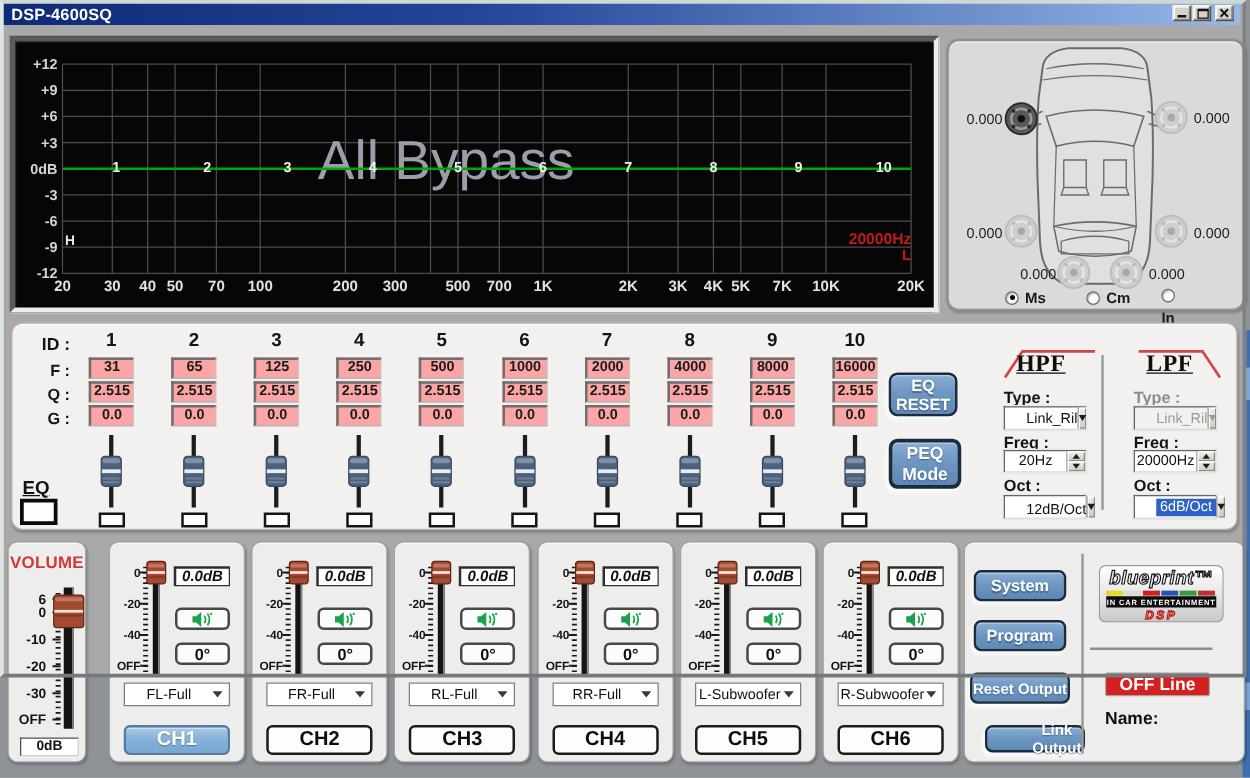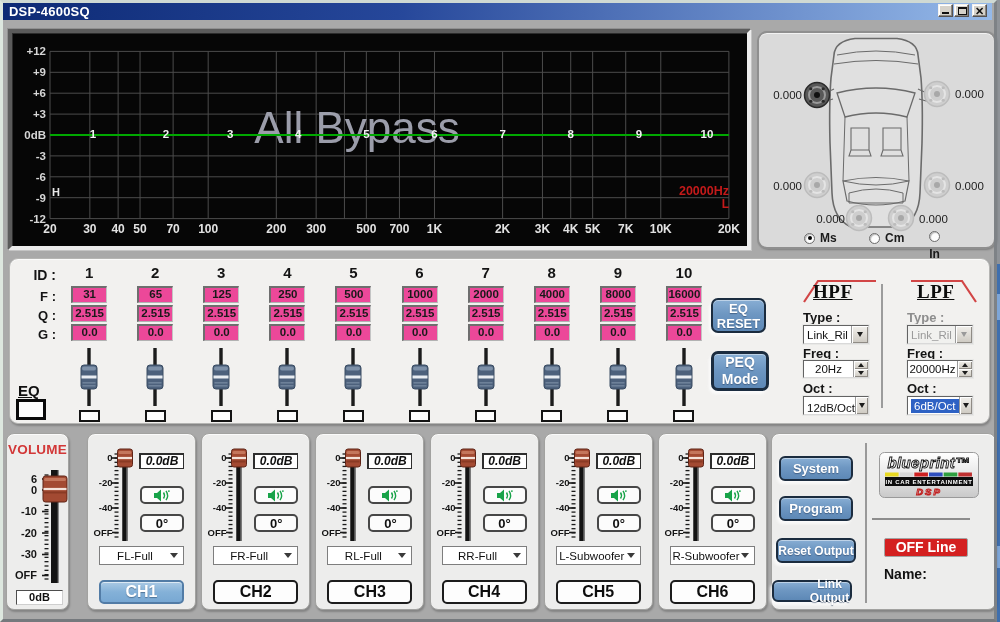--- a/index.html
+++ b/index.html
@@ -5,21 +5,21 @@
   * { margin:0; padding:0; box-sizing:border-box; }
   html,body { width:1000px; height:622px; overflow:hidden; }
   body { font-family:"Liberation Sans", sans-serif; background:#8f9398; position:relative; }
   .abs { position:absolute; }
 
   
   .desktop-strip { left:994px; top:264px; width:6px; height:358px; background:#3f6fae; }
   .desktop-strip .lite { position:absolute; left:0; width:6px; background:#7ea6d8; }
 
   
-  .window { left:0; top:0; width:997px; height:622px; background:#a9a9a9; }
+  .window { left:0; top:0; width:997px; height:542px; background:#a9a9a9; }
   .window::before { content:""; position:absolute; left:0; top:0; right:0; bottom:0; pointer-events:none; z-index:60;
             border-left:3px solid #dde7df; border-top:3px solid #cfd9d3;
             border-right:3px solid #7e8286; border-bottom:3px solid #75797d; }
   .titlebar { left:2px; top:2px; width:990px; height:18px;
               background:linear-gradient(90deg,#0d2a75 0%, #26479a 40%, #95b9e9 100%);
               display:flex; align-items:center; }
   .titlebar-text { color:#ffffff; font-size:13px; font-weight:bold; margin-left:7px; letter-spacing:.2px; }
   .winbtns { position:absolute; right:5px; top:2px; display:flex; gap:1px; }
   .winbtn { width:15px; height:13px; background:#d6d2ca;
             border:1px solid; border-color:#f4f2ee #565250 #565250 #f4f2ee;
@@ -52,21 +52,21 @@
                border:1px solid #b5b5b3; border-radius:9px;
                box-shadow:inset 0 1px 0 #fbfbfb, 1px 2px 2px rgba(0,0,0,.22); }
   .rowlbl { position:absolute; font-weight:bold; color:#141414; text-align:right; width:46px; left:10px; }
   .rowlbl.id { top:267px; font-size:14px; }
   .rowlbl.f  { top:289px; font-size:13px; }
   .rowlbl.q  { top:308px; font-size:13px; }
   .rowlbl.g  { top:327px; font-size:13px; }
   .eq-cols { left:56px; top:264px; width:661px; height:158px; display:flex; }
   .eq-col { width:66.1px; display:flex; flex-direction:column; align-items:center; }
   .band-num { font-size:15px; font-weight:bold; color:#141414; height:20px; line-height:18px; }
-  .val-box { width:36px; height:17px; background:#ec4899; margin-bottom:2px;
+  .val-box { width:36px; height:17px; background:#fca5a5; margin-bottom:2px;
              border-style:solid; border-width:2px 1px 1px 2px; border-color:#6e6e6e #c4c4c4 #b2b2b2 #6e6e6e;
              font-size:11.5px; font-weight:bold; color:#1a1a1a; text-align:center; line-height:13px; overflow:hidden; }
   .val-box.fbox { margin-top:2px; }
   .eq-slider { width:40px; height:60px; margin-top:4px; }
   .eq-check { width:21px; height:12px; background:#fdfdfd; border:2px solid #141414; margin-top:3px; }
   .eq-label { left:18px; top:382px; font-size:15px; font-weight:bold; text-decoration:underline; color:#101010; }
   .eq-master-check { left:16px; top:399px; width:30px; height:21px; background:#fdfdfd; border:3px solid #0a0a0a; }
 
   .blue-btn { background:linear-gradient(180deg,#88aed4 0%,#6e97c2 45%,#5d88b6 100%);
               border:2px solid #1b2c3f; border-radius:7px; color:#ffffff; font-weight:bold;
@@ -75,21 +75,21 @@
               display:flex; flex-direction:column; justify-content:center; cursor:default; }
   .btn-eq-reset { left:711px; top:298px; width:55px; height:35px; font-size:13px; line-height:15px; }
   .btn-peq-mode { left:711px; top:351px; width:58px; height:40px; font-size:14px; line-height:17px; border-width:3px; }
 
   .xover-head { position:absolute; font-size:19px; font-weight:bold; text-decoration:underline; color:#0d0d0d; letter-spacing:.5px;font-family:Liberation Serif, serif; }
   .xo-lbl { position:absolute; font-size:13px; font-weight:bold; color:#141414; }
   .xo-lbl.dis { color:#8d8d8d; }
   .combo { position:absolute; width:66px; height:19px; background:#ffffff;
            border:1px solid; border-color:#636363 #d9d9d9 #d9d9d9 #636363; box-shadow:0 0 0 1px #e8e8e6;
            display:flex; align-items:center; }
-  .combo .txt { flex:1; font-size:11.5px; color:#101010; padding-left:3px; white-space:nowrap; }
+  .combo .txt { flex:1; font-size:11.5px; color:#101010; padding-left:17px; white-space:nowrap; }
   .combo .txt.ctr { text-align:center; padding-left:0; }
   .combo .txt.dis { color:#9a9a9a; }
   .combo .txt .hl { background:#2e62c4; color:#ffffff; padding:1px 3px; }
   .drop-btn { width:17px; height:100%; background:linear-gradient(180deg,#f2f0ec,#cdc9c1);
               border-left:1px solid #9a9a9a; box-shadow:inset 1px 1px 0 #ffffff, inset -1px -1px 0 #8f8b85;
               display:flex; align-items:center; justify-content:center; }
   .drop-btn .tri { width:0; height:0; border-left:3.5px solid transparent; border-right:3.5px solid transparent; border-top:5px solid #1c1c1c; }
   .drop-btn.dis .tri { border-top-color:#9a9a9a; }
   .spin { width:15px; height:100%; display:flex; flex-direction:column; border-left:1px solid #9a9a9a; }
   .spin > div { flex:1; background:linear-gradient(180deg,#f2f0ec,#ccc8c0);
@@ -126,21 +126,21 @@
             font-size:16px; font-weight:bold; text-align:center; line-height:20px; }
   .ch-btn.active { background:linear-gradient(180deg,#aac9e4 0%,#84b1d8 50%,#78a8d3 100%);
                    border-color:#527ca6; color:#ffffff; text-shadow:0 1px 1px rgba(40,70,100,.55);
                    box-shadow:inset 0 1px 0 rgba(255,255,255,.6); }
 
   .ctrl-panel { left:771px; top:433px; width:225px; height:177px; }
   .ctrl-btn { position:absolute; border-radius:6px; }
   .btn-system { left:7px; top:22px; width:74px; height:25px; font-size:13px; }
   .btn-program { left:7px; top:62px; width:74px; height:25px; font-size:13px; }
   .btn-reset { left:4px; top:104px; width:80px; height:25px; font-size:12px; }
-  .btn-link { left:0; top:146px; width:80px; height:22px; font-size:12px;padding-left:35px; }
+  .btn-link { left:16px; top:146px; width:80px; height:22px; font-size:12px;padding-left:35px; }
   .ctrl-divider { position:absolute; left:93px; top:9px; width:2px; height:160px; background:#999999; }
   .logo-box { position:absolute; left:107px; top:18px; width:100px; height:46px; }
   .ctrl-hr { position:absolute; left:100px; top:84px; width:98px; height:2px; background:#8d8d8d; }
   .offline-badge { position:absolute; left:112px; top:104px; width:84px; height:19px; background:#d42020; border:1px solid #a3a3a3; border-radius:2px;
              color:#ffffff; font-size:14px; font-weight:bold; text-align:center; line-height:17px; }
   .name-lbl { position:absolute; left:112px; top:132px; font-size:14px; font-weight:bold; color:#111111; }
 
   svg text { font-family:"Liberation Sans", sans-serif; }
 </style>
 </head>

